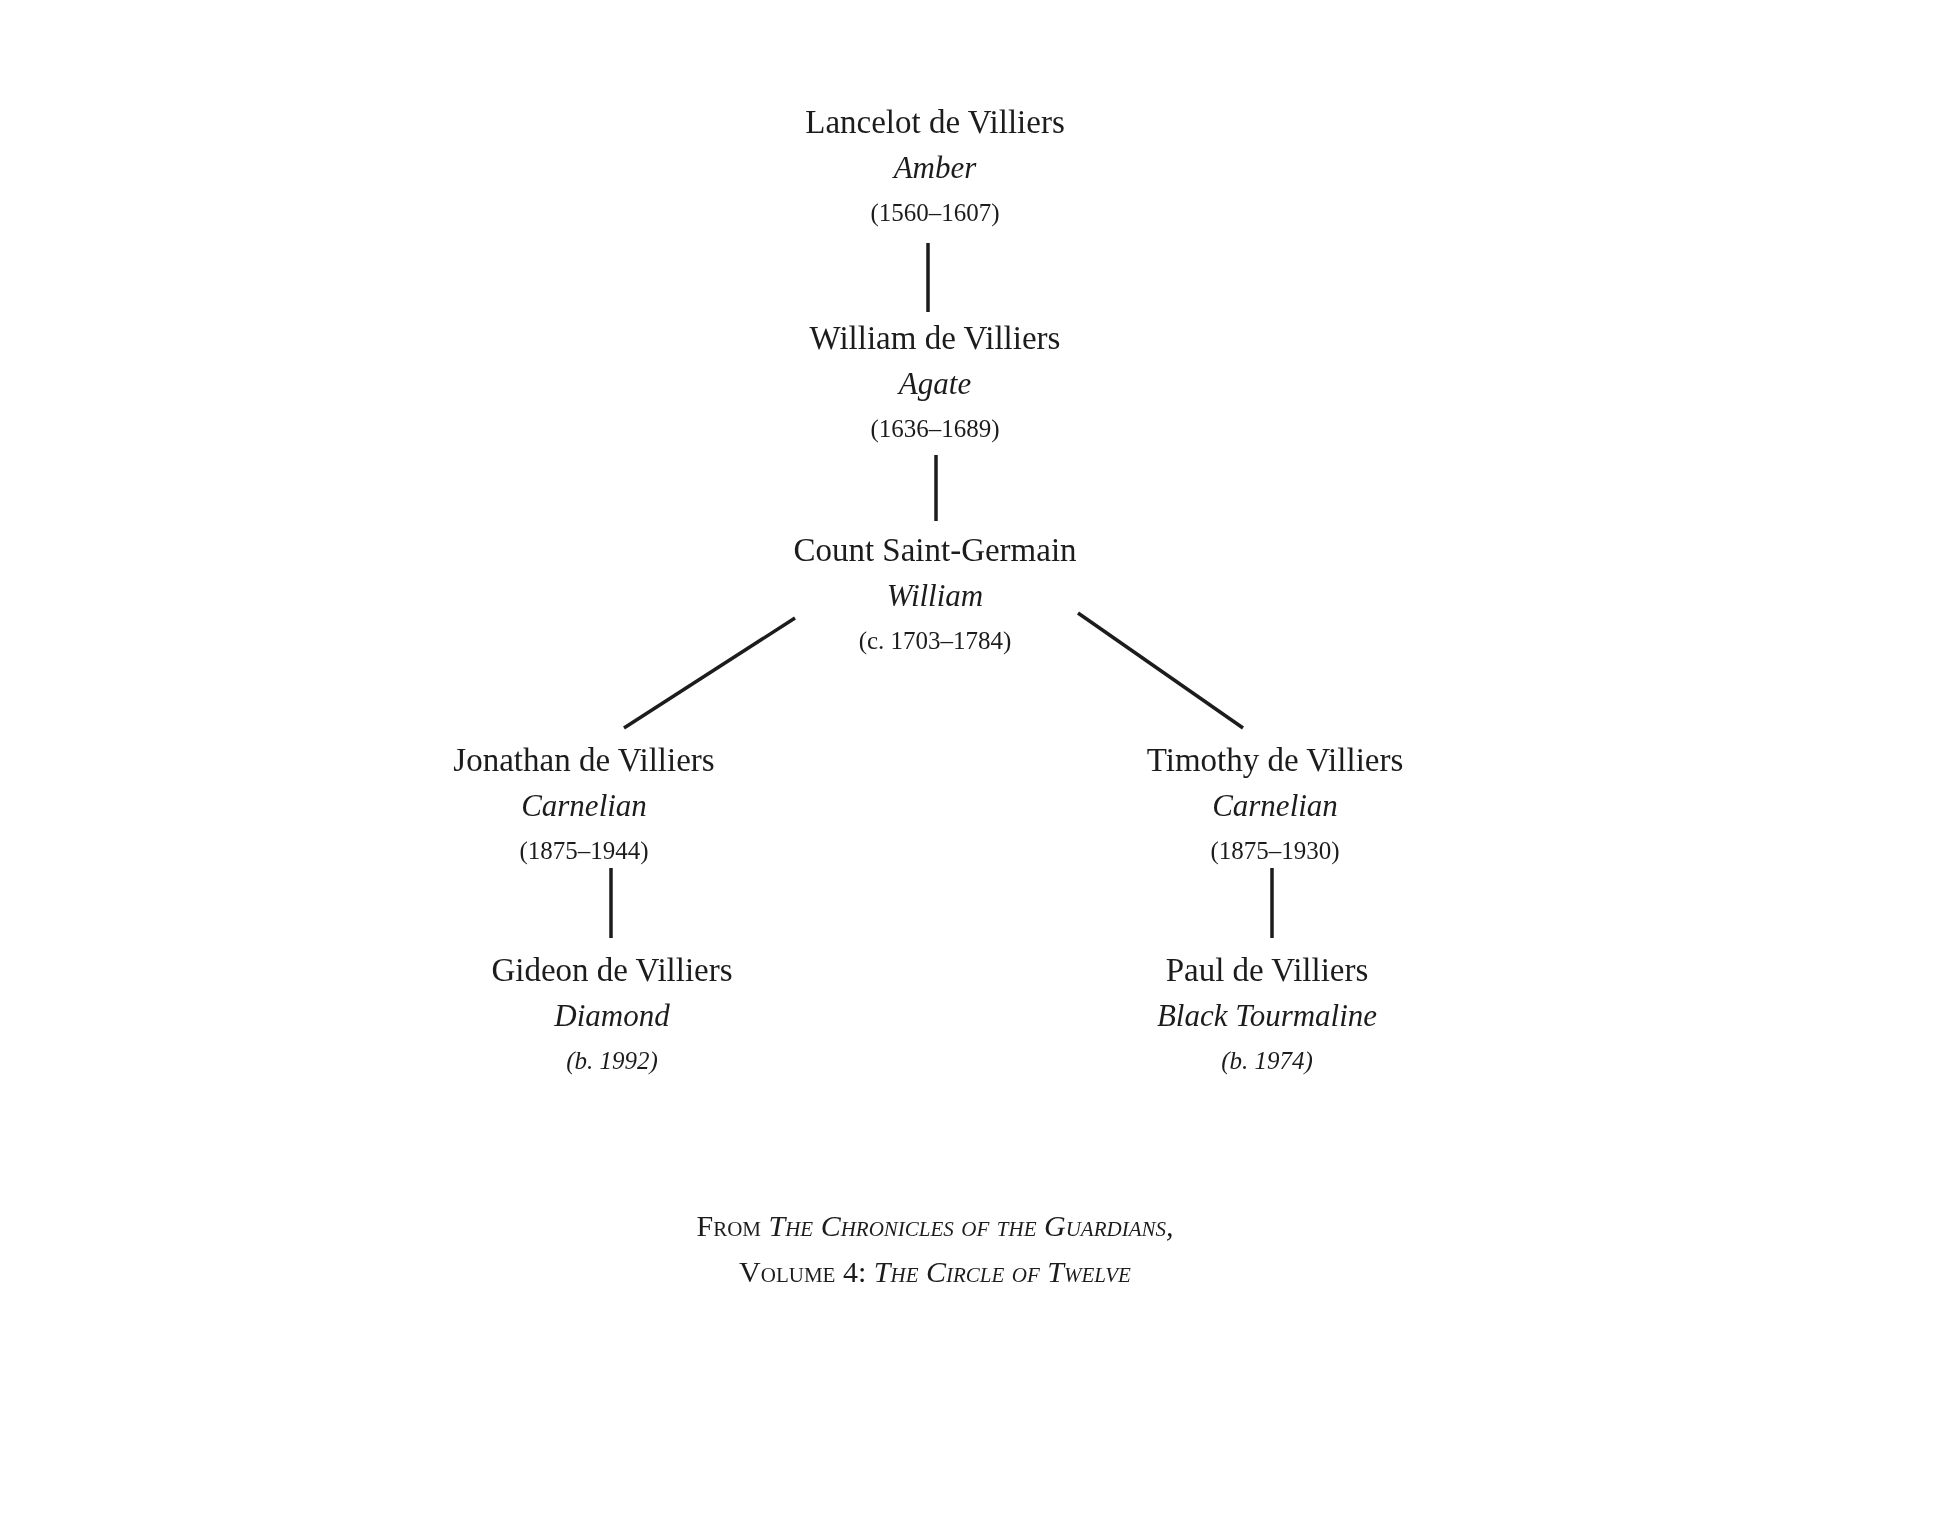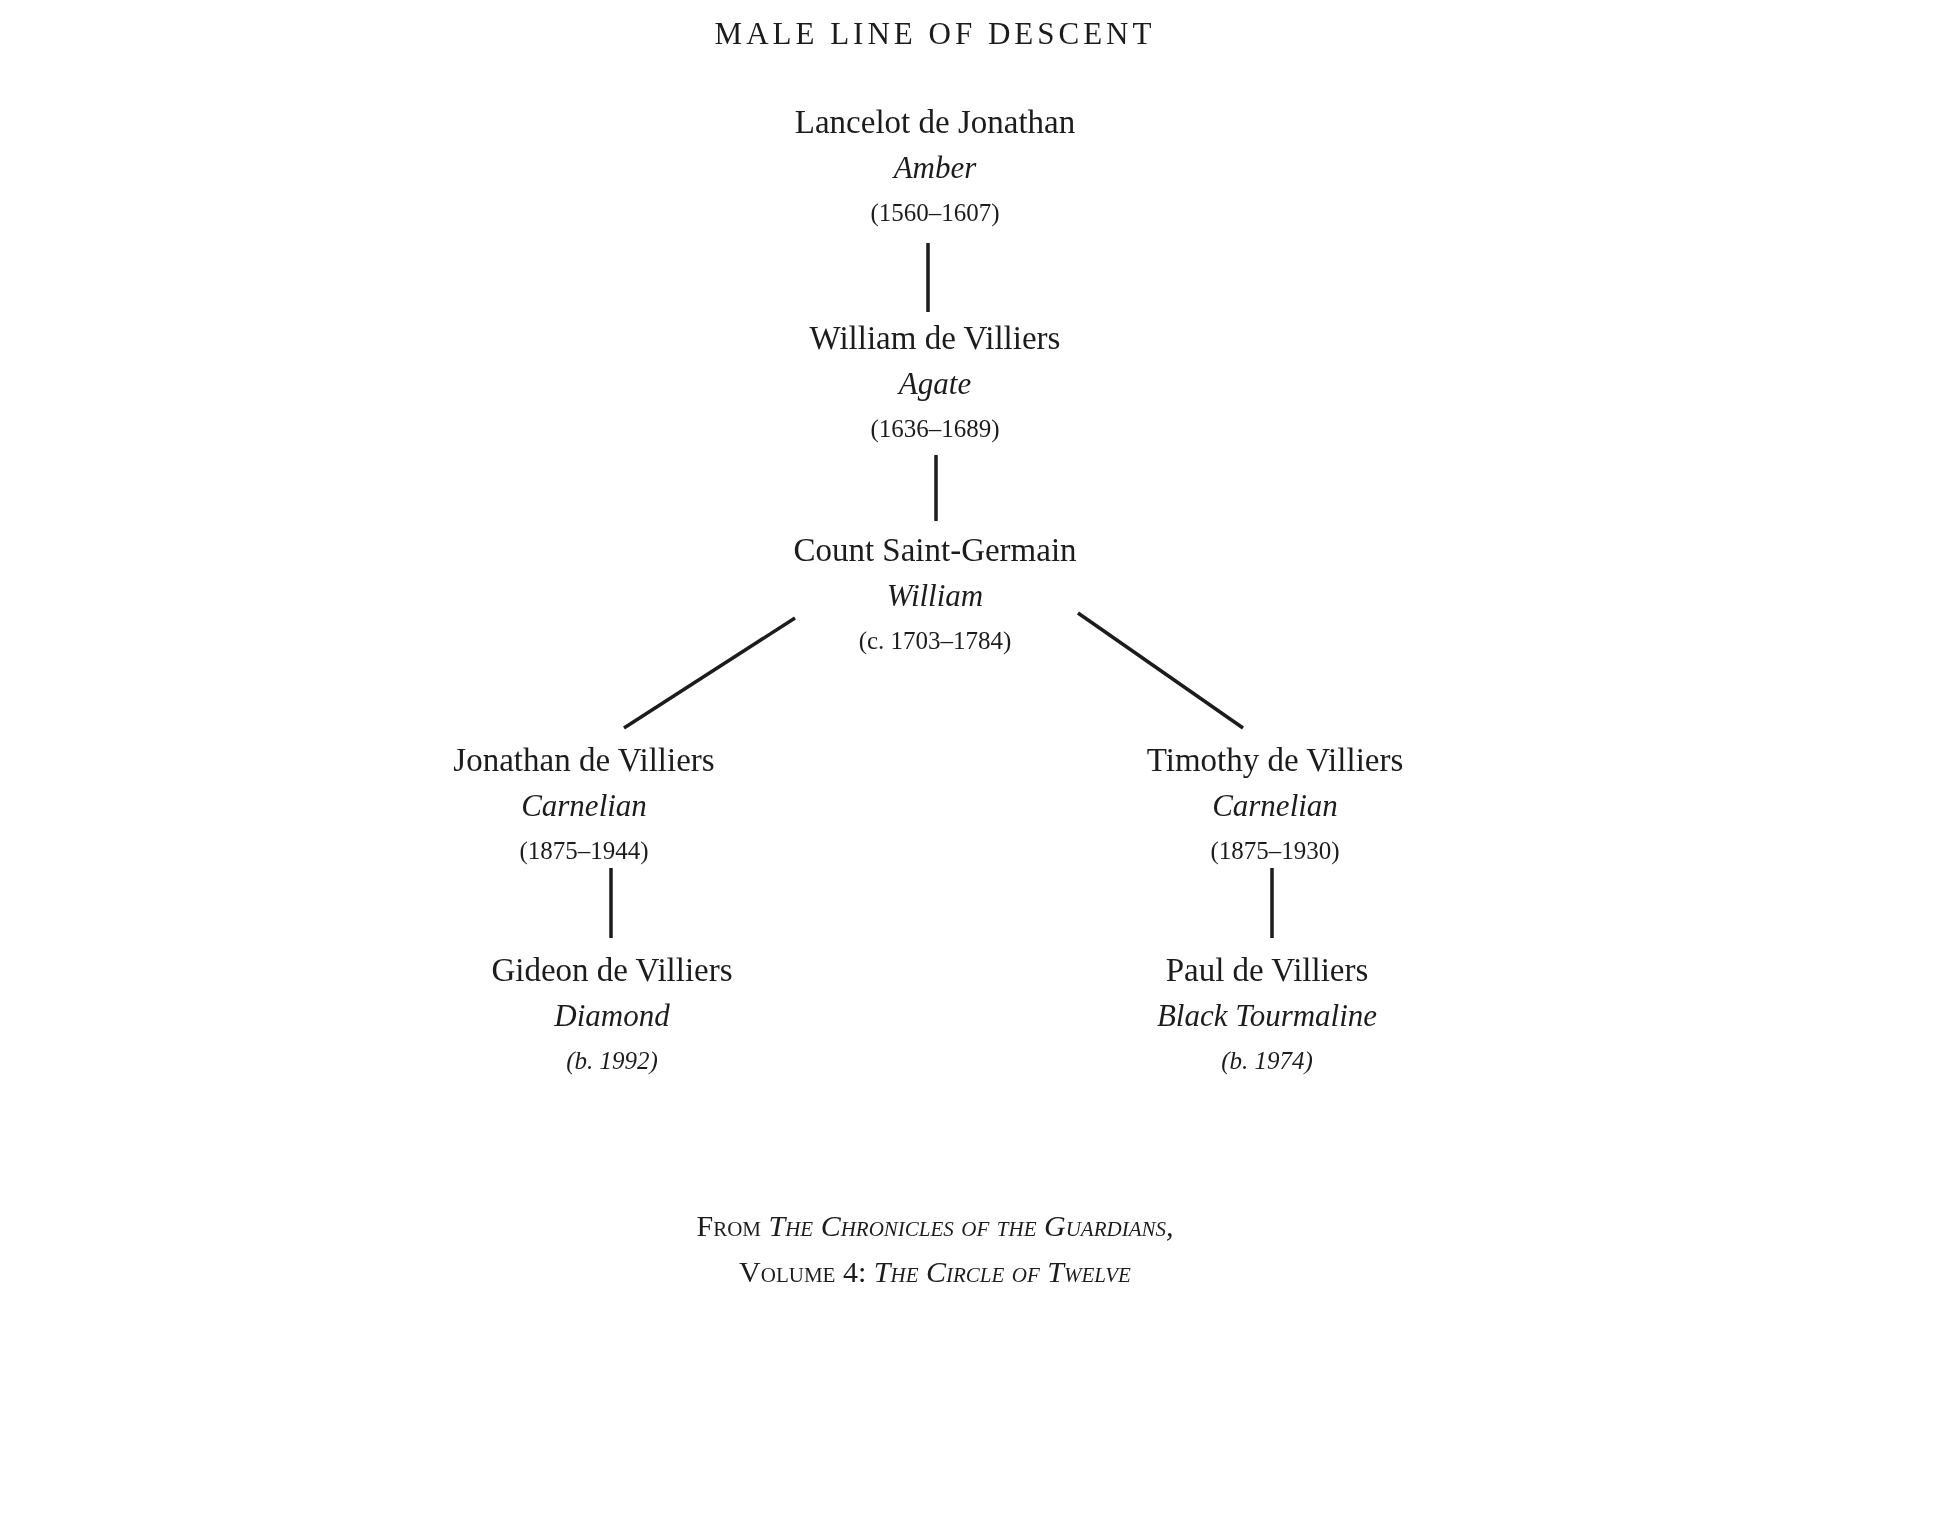--- a/index.html
+++ b/index.html
@@ -55,33 +55,32 @@
     line-height: 46px;
     white-space: nowrap;
   }
   .footer i { font-style: italic; }
 </style>
 </head>
 <body>
 
 <div class="page" style="--text: #1c1c1c; --bg: #ffffff;">
 
-  <h1 class="title">MALE LINE OF DESCENT</h1>
 
   <svg class="connectors" width="1936" height="1536" viewBox="0 0 1936 1536" aria-hidden="true">
     <line x1="928" y1="243" x2="928" y2="312"></line>
     <line x1="936" y1="455" x2="936" y2="521"></line>
     <line x1="795" y1="618" x2="624" y2="728"></line>
     <line x1="1078" y1="613" x2="1243" y2="728"></line>
     <line x1="611" y1="868" x2="611" y2="938"></line>
     <line x1="1272" y1="868" x2="1272" y2="938"></line>
   </svg>
 
   <div class="node" style="left:935px; top:100px;">
-    <div class="name">Lancelot de Jonathan</div>
+    <div class="name">Lancelot de Villiers</div>
     <div class="stone">Amber</div>
     <div class="dates">(1560–1607)</div>
   </div>
 
   <div class="node" style="left:935px; top:316px;">
     <div class="name">William de Villiers</div>
     <div class="stone">Agate</div>
     <div class="dates">(1636–1689)</div>
   </div>
 

